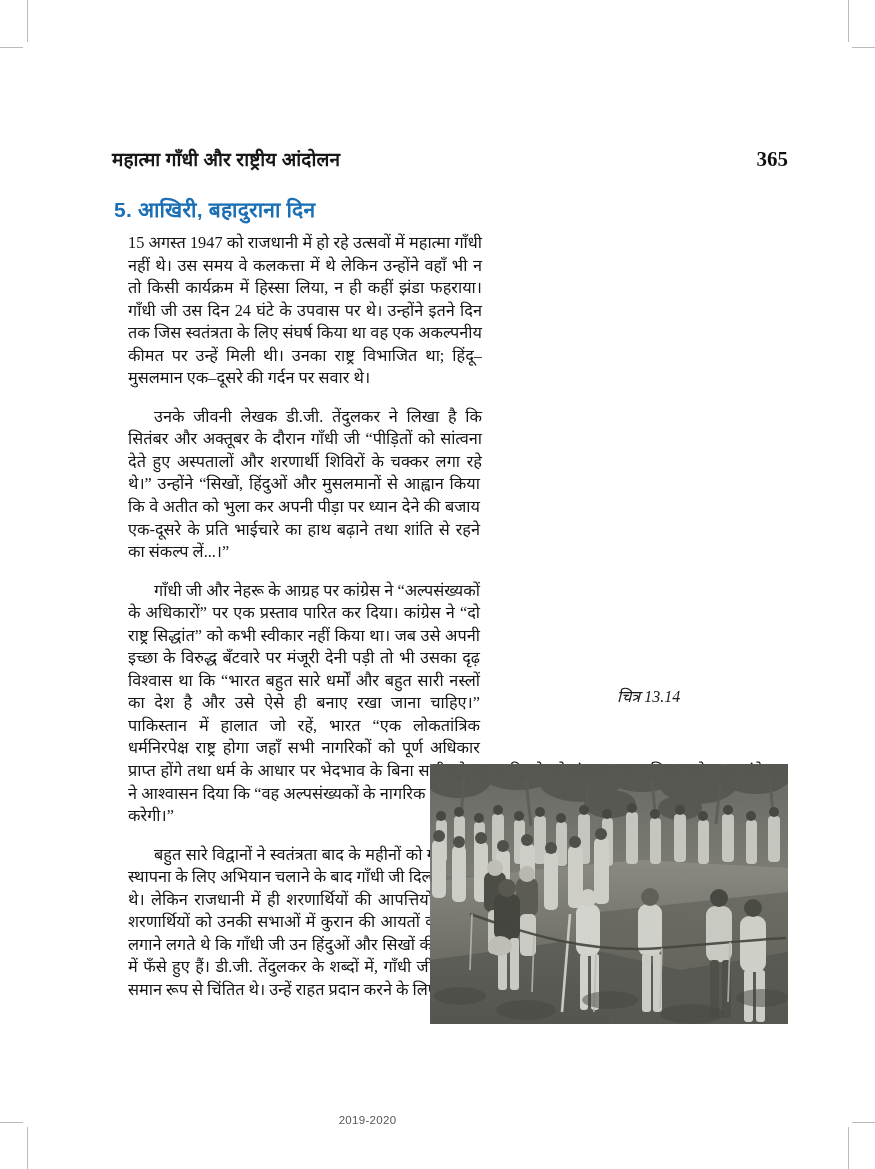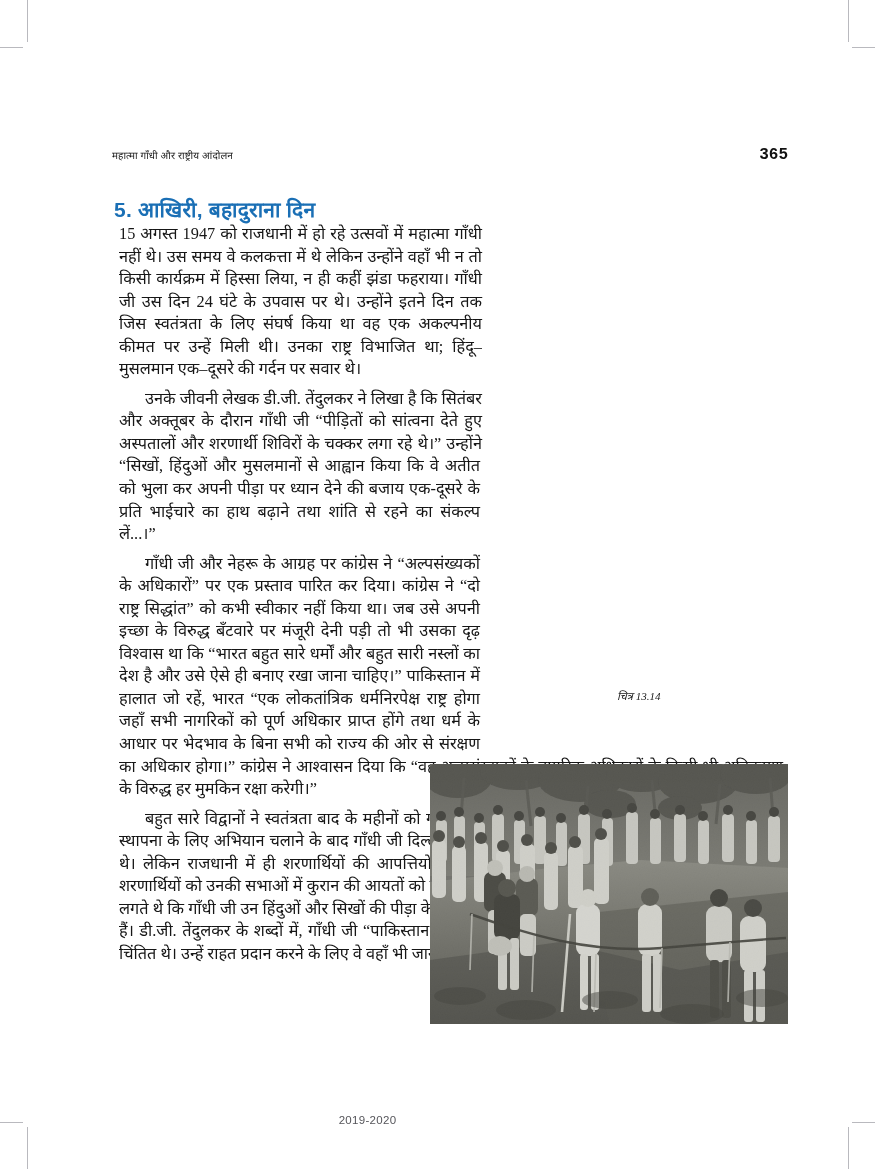--- a/index.html
+++ b/index.html
@@ -35,28 +35,28 @@
     position: absolute;
     left: 112px;
     top: 146px;
     width: 676px;
     display: flex;
     align-items: baseline;
     justify-content: space-between;
   }
   .running-head .rh-title {
     font-family: "Liberation Sans", "DejaVu Sans", sans-serif;
-    font-size: 10px;
-    font-weight: 400;
+    font-size: 19px;
+    font-weight: 700;
     color: #181818;
     letter-spacing: 0.1px;
   }
   .running-head .rh-page {
-    font-family: Liberation Mono, monospace;
-    font-size: 16px;
+    font-family: Liberation Serif, serif;
+    font-size: 21px;
     font-weight: 700;
     color: #111111;
   }
 
   
   .section-heading {
     position: absolute;
     left: 114px;
     top: 176px;
     font-family: "Liberation Sans", "DejaVu Sans", sans-serif;
@@ -72,21 +72,21 @@
     position: absolute;
     left: 112px;
     top: 216px;
     width: 678px;
     font-size: 16.3px;
     line-height: 22.55px;
     text-align: justify;
     text-justify: inter-word;
     color: #161616;
   }
-  .body-flow p { margin: 7px; }
+  .body-flow p { margin: 16px; }
   .body-flow p.indent { text-indent: 26px; }
   .float-caption-block {
     float: right;
     clear: right;
     width: 288px;
     height: 258px;
     margin: 0 0 0 20px;
   }
   .float-image-block {
     float: right;
@@ -95,21 +95,21 @@
     height: 270px;
     margin: 0 0 0 22px;
   }
 
   
   .figure-caption {
     position: absolute;
     left: 617px;
     top: 688px;
     width: 175px;
-    font-size: 11px;
+    font-size: 16px;
     line-height: 17.4px;
     color: #1b1b1b;
   }
   .figure-caption .cap-label { font-style: italic; }
   .figure-caption .cap-text  { font-style: italic; display: block; }
 
   
   .figure-photo {
     position: absolute;
     left: 430px;

